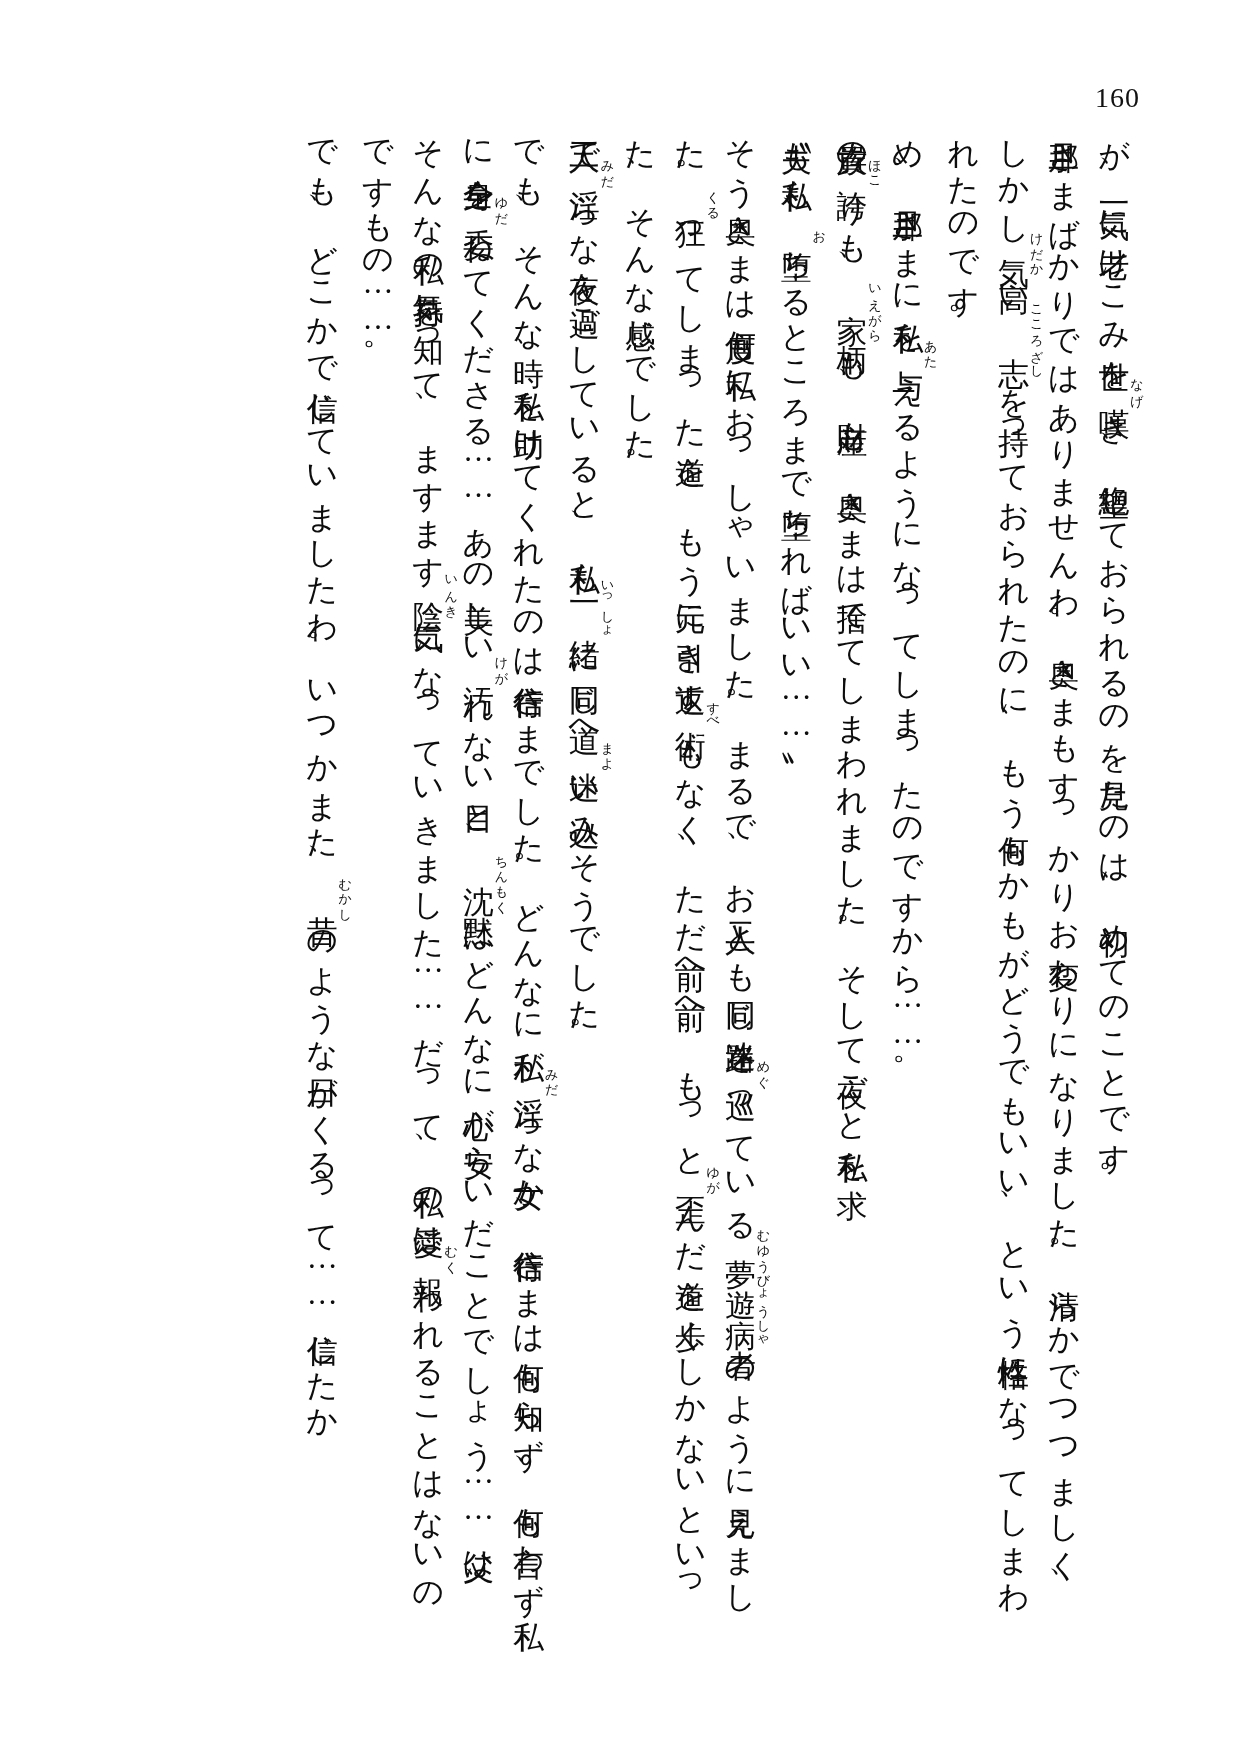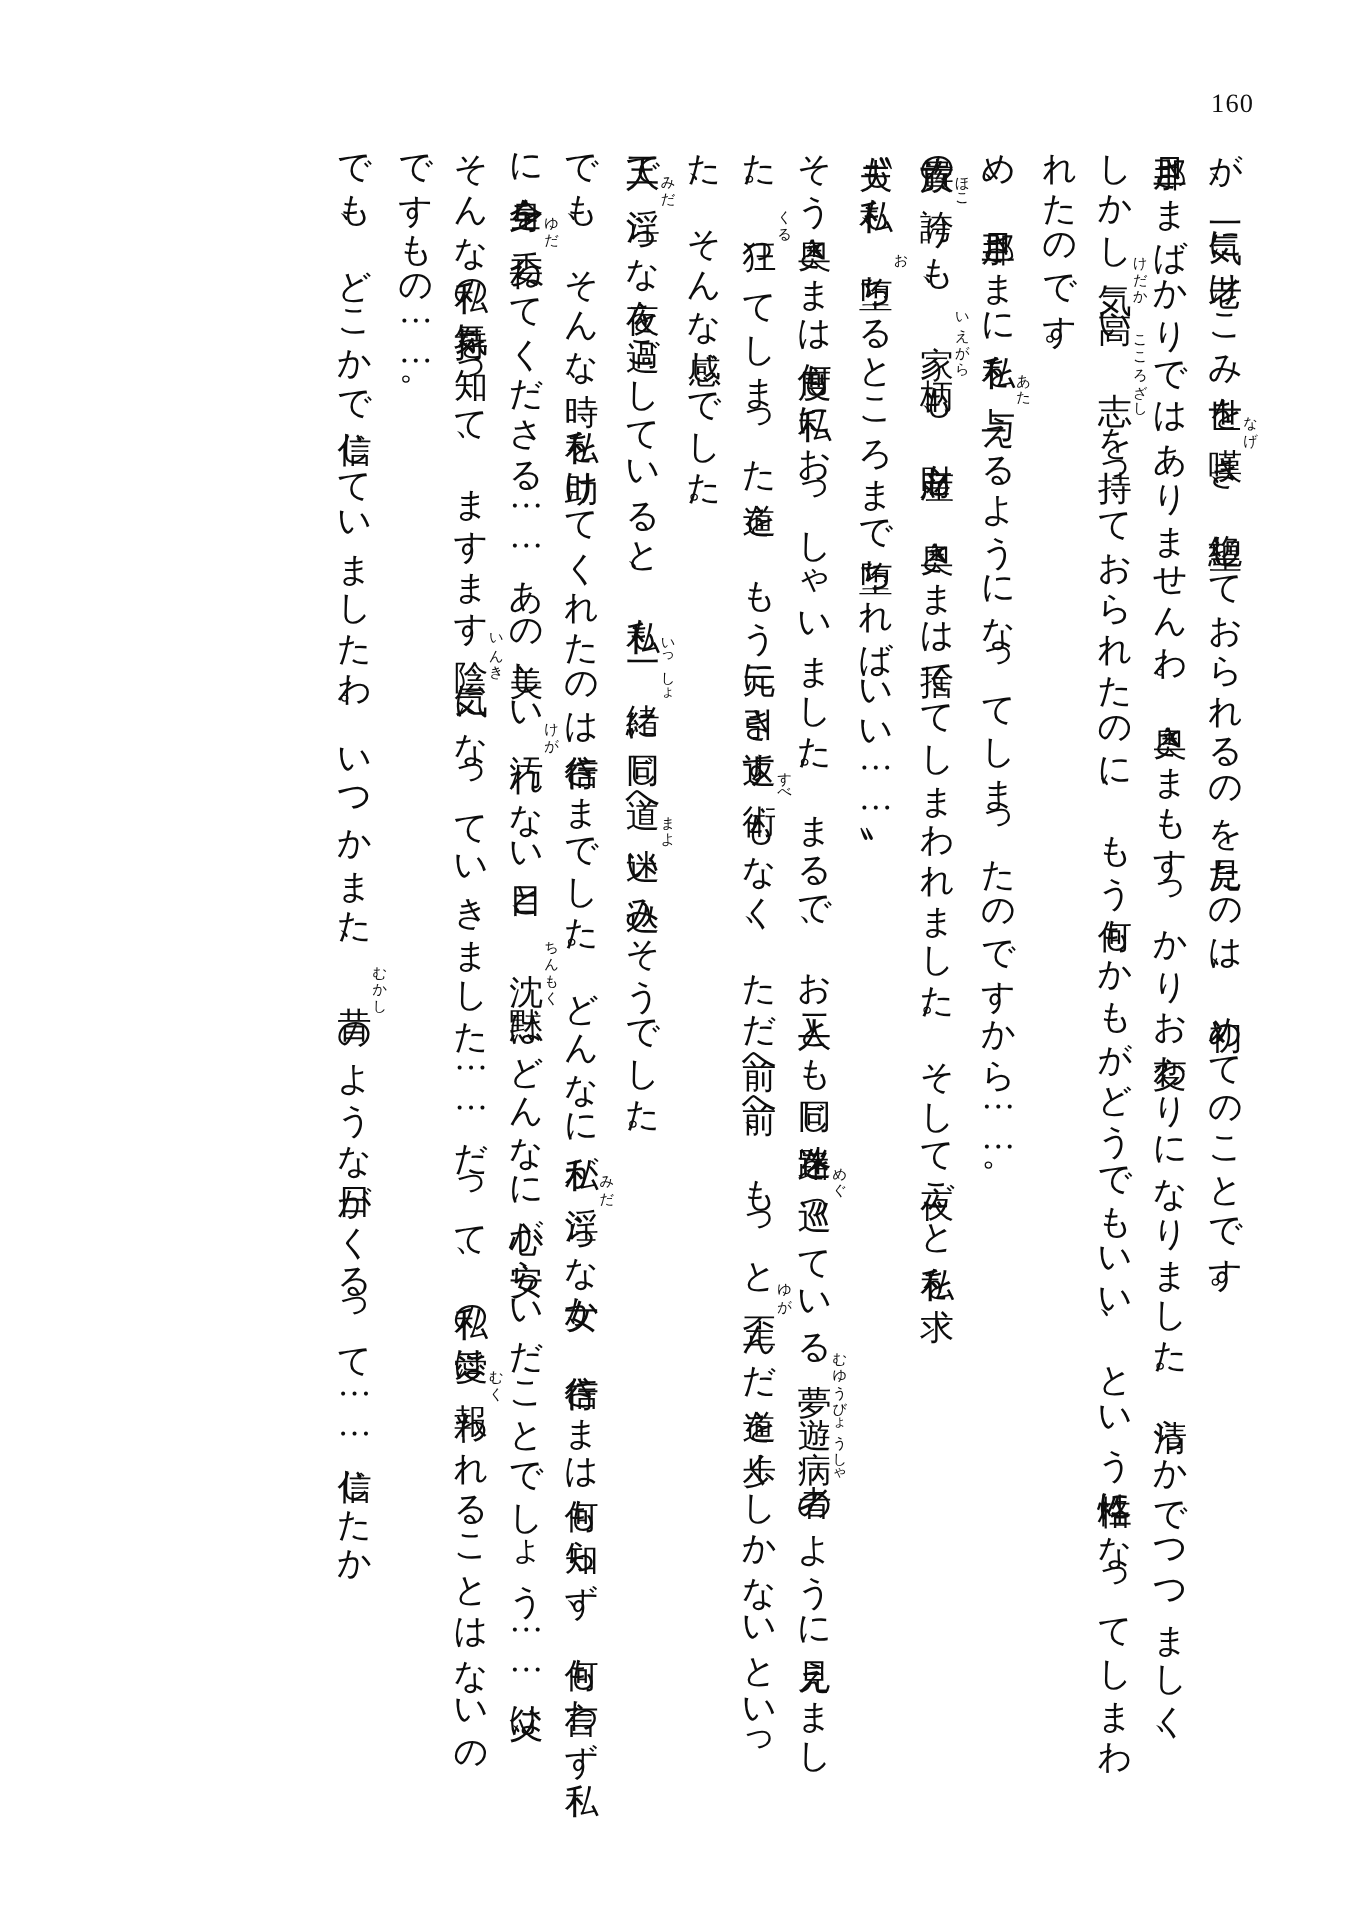--- a/index.html
+++ b/index.html
@@ -20,21 +20,21 @@
     left: 0;
     top: 0;
     width: 1240px;
     height: 1752px;
     background: #ffffff;
   }
   .page-number {
     position: absolute;
     top: 82px;
     right: 100px;
-    font-size: 24px;
+    font-size: 28px;
     letter-spacing: 1px;
     font-family: "Liberation Serif", "DejaVu Serif", serif;
     color: #111111;
   }
   .text-block {
     position: absolute;
     top: 118px;
     right: 96px;
     width: 1020px;
     height: 1480px;

